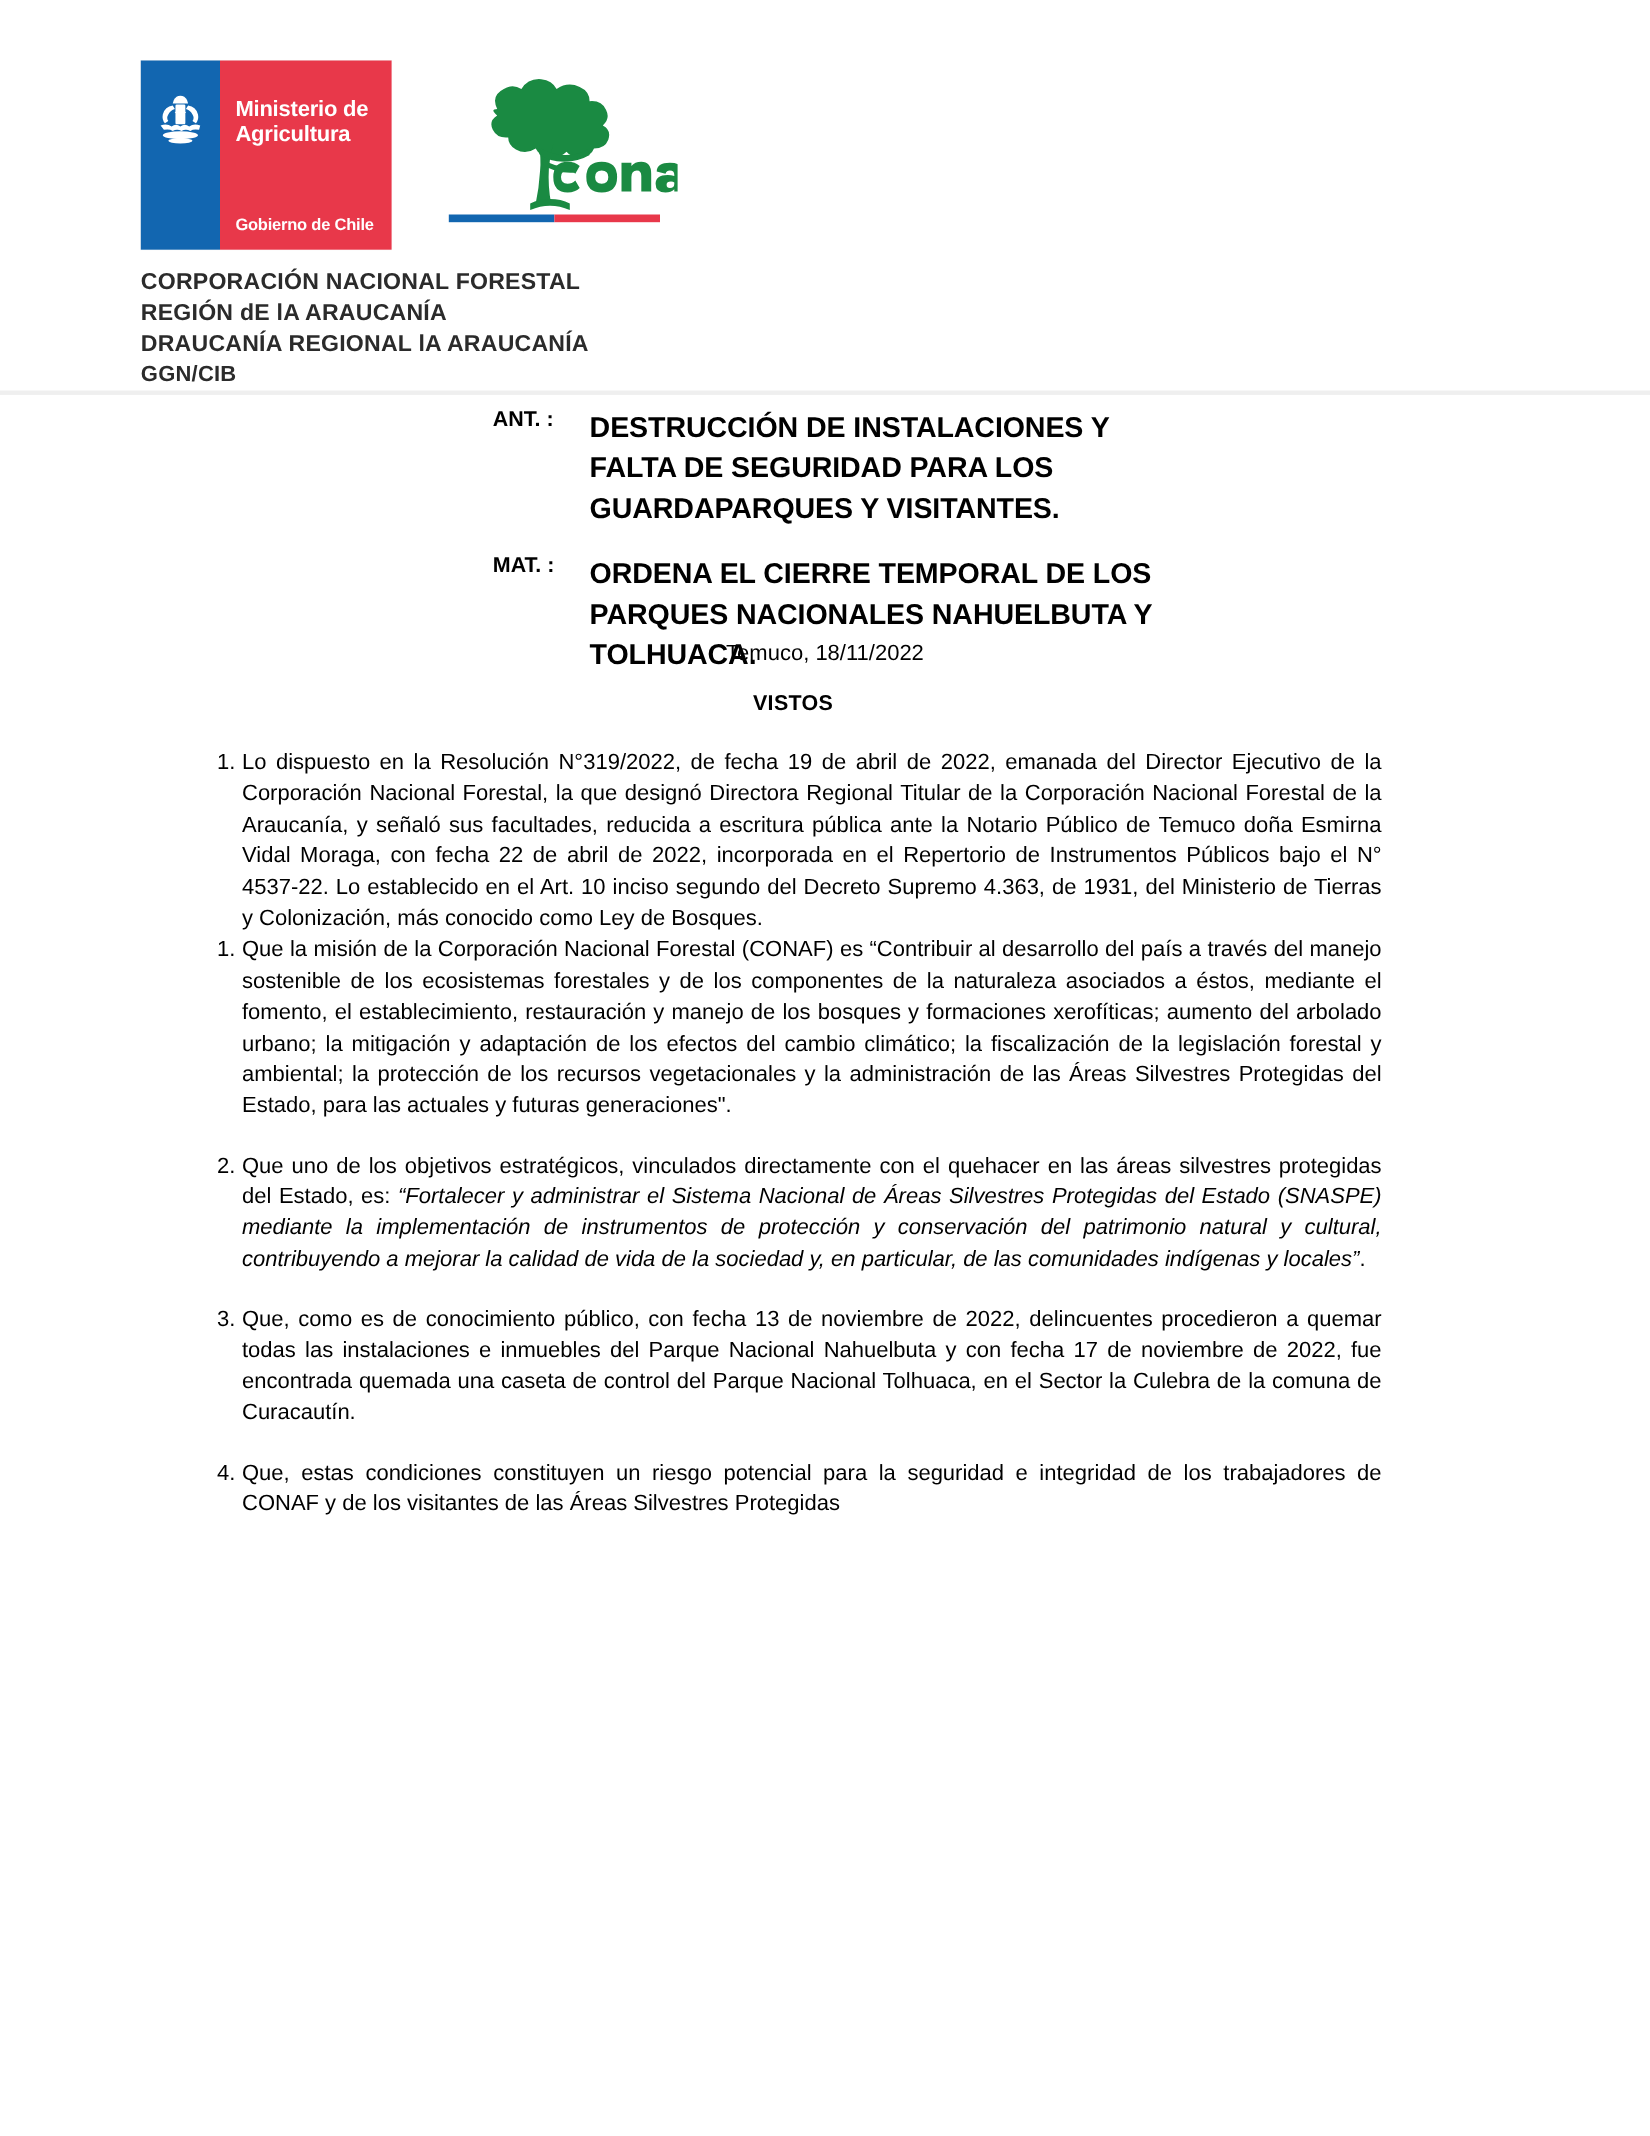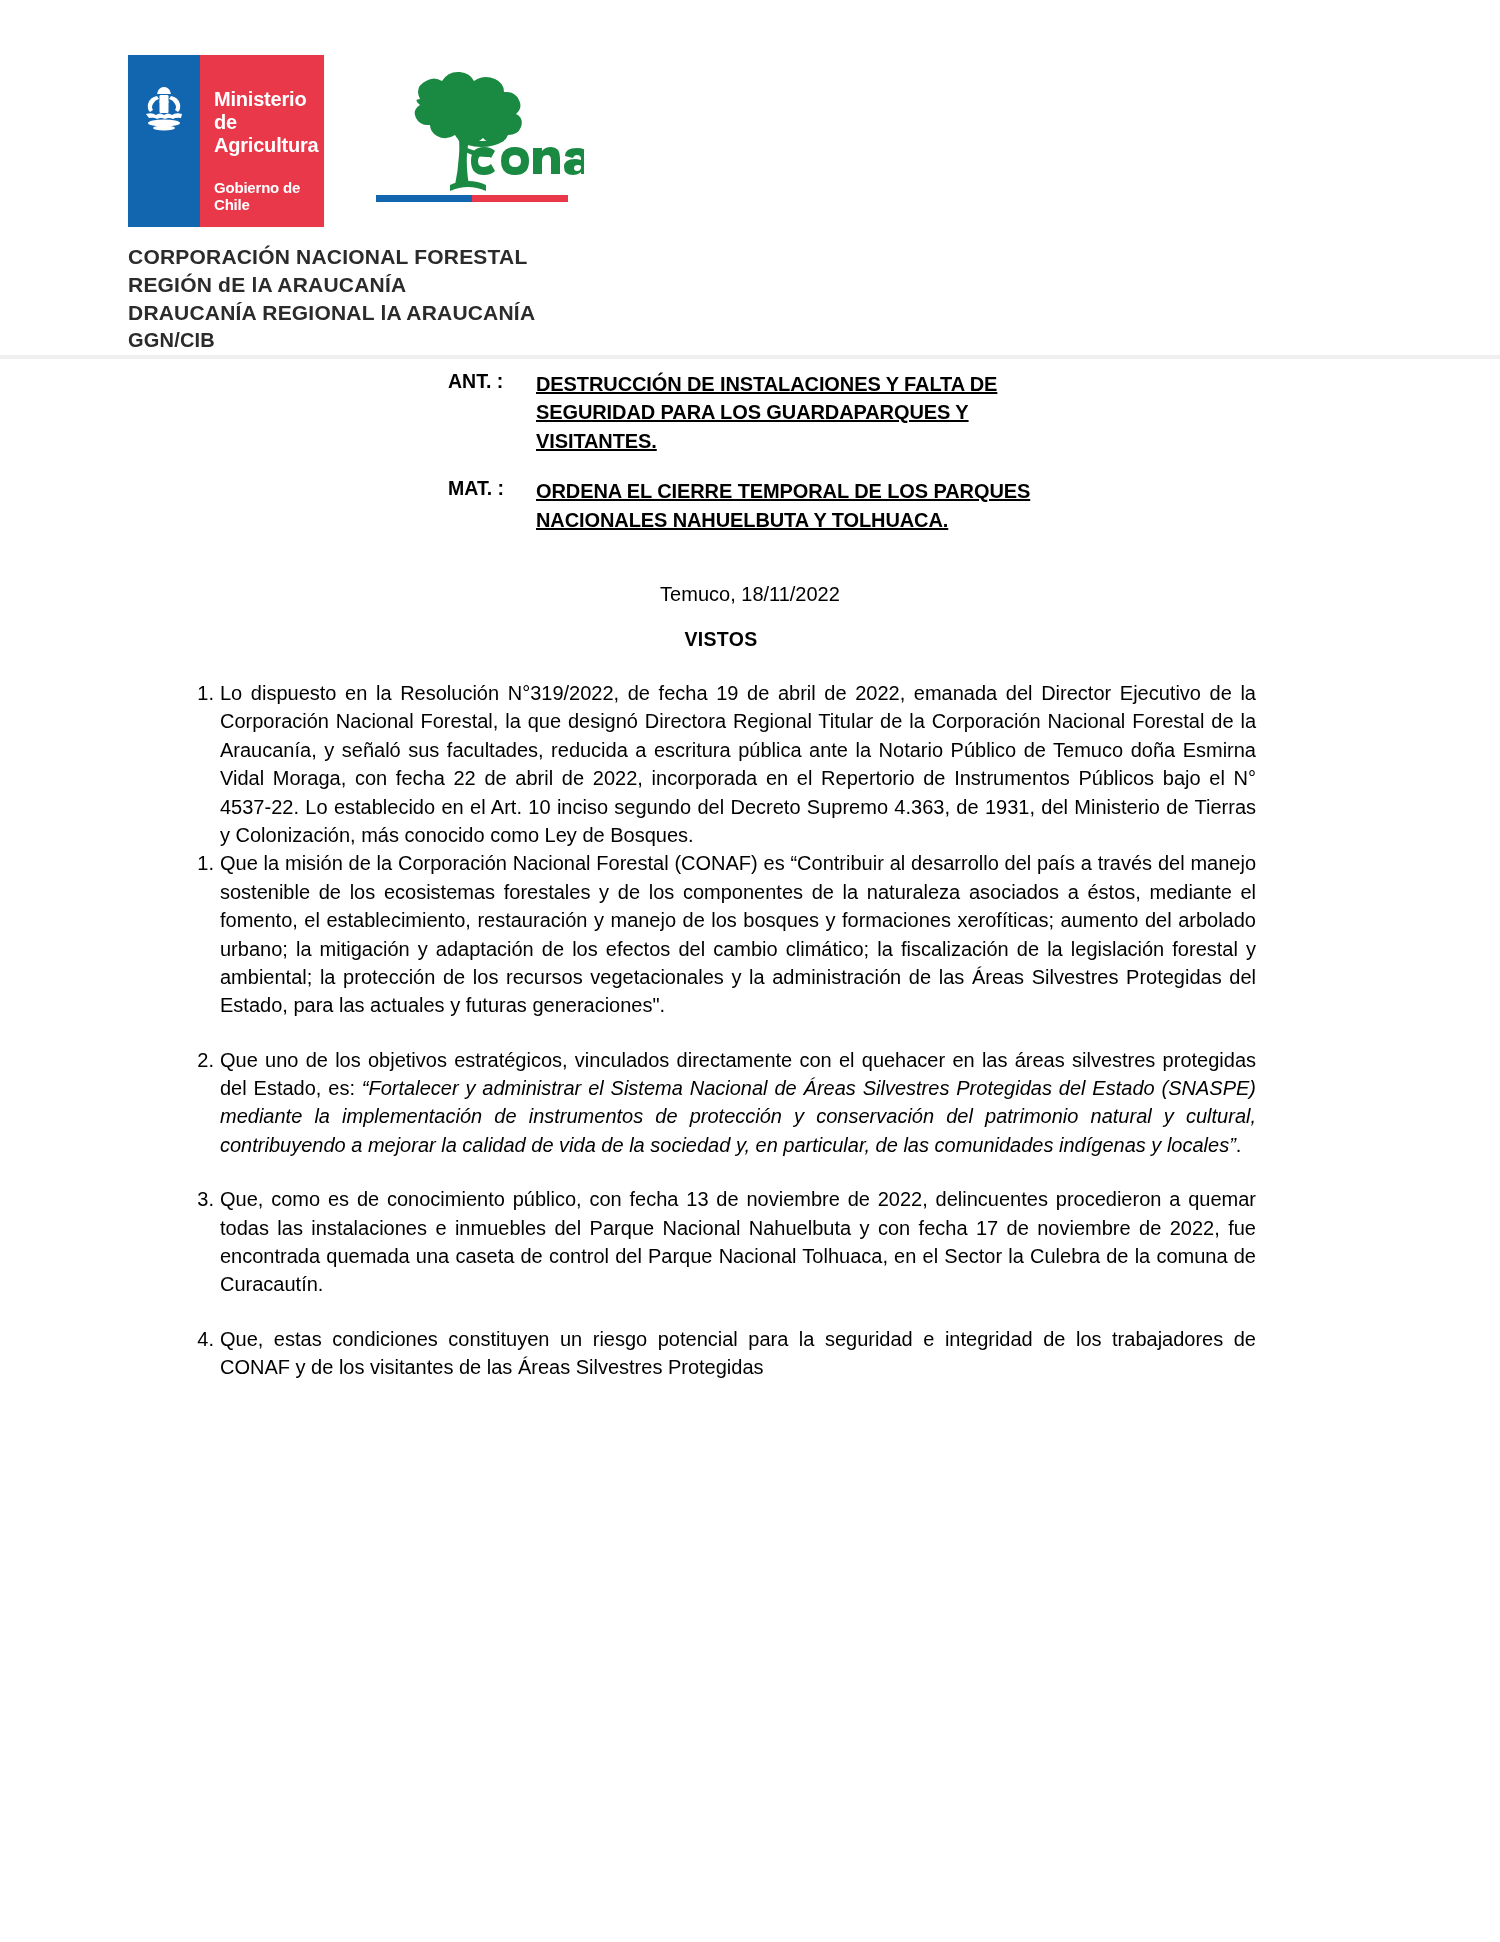--- a/index.html
+++ b/index.html
@@ -25,21 +25,21 @@
 
   
   .logo-row {
     position: absolute;
     left: 128px;
     top: 55px;
     display: flex;
     align-items: flex-start;
   }
   .gob-logo {
-    width: 196px;
+    width: 228px;
     height: 172px;
     display: flex;
     position: relative;
     box-shadow: 0 0 0 0.5px rgba(0,0,0,0.04);
   }
   .gob-blue {
     width: 72px;
     background: #1266b0;
     position: relative;
   }
@@ -151,25 +151,24 @@
   }
   .kv-key {
     width: 88px;
     flex: 0 0 88px;
     font-size: 19.5px;
     font-weight: bold;
     white-space: nowrap;
   }
   .kv-val {
     flex: 1;
-    font-size: 20px;
+    font-size: 26px;
     font-weight: bold;
     line-height: 1.42;
     letter-spacing: -0.1px;
-    text-decoration: underline;
   }
 
   .place-date {
     position: absolute;
     left: 0;
     right: 0;
     top: 583px;
     text-align: center;
     font-size: 20px;
   }

